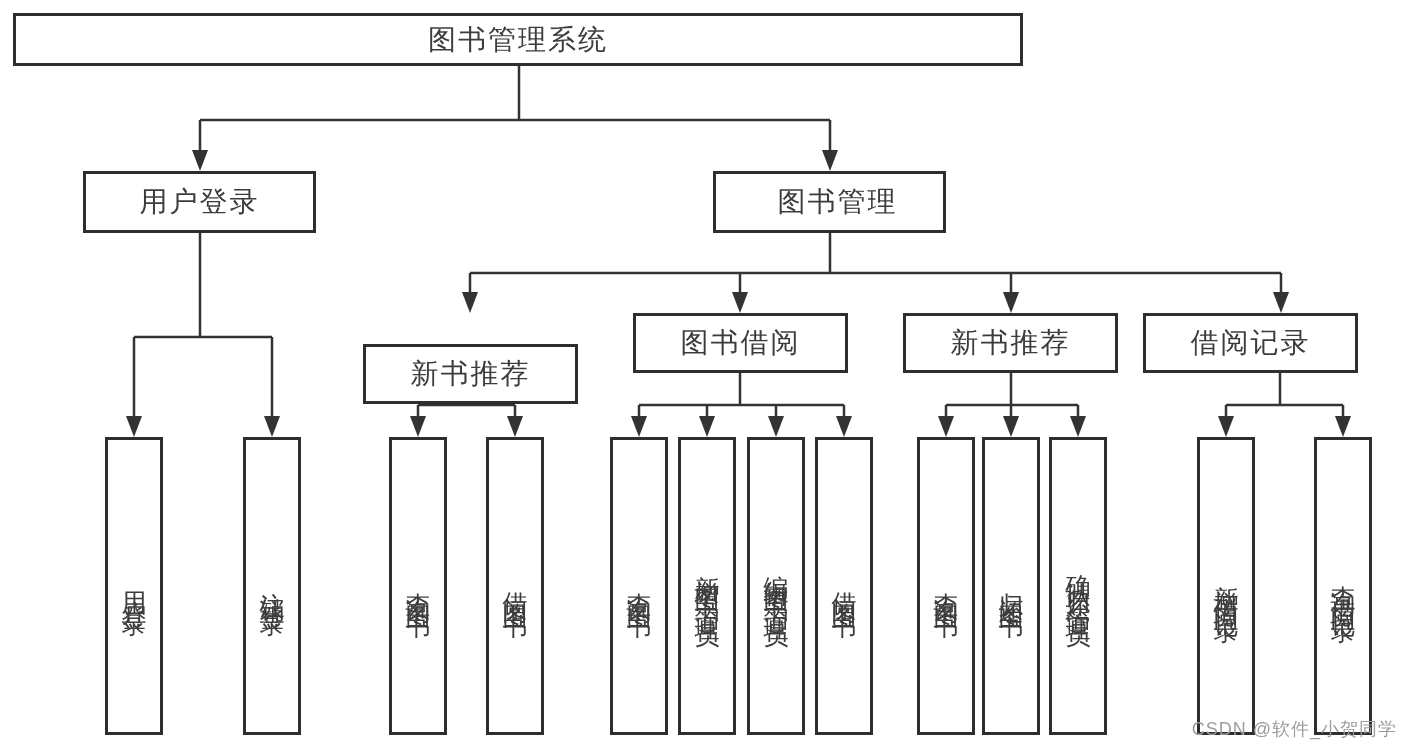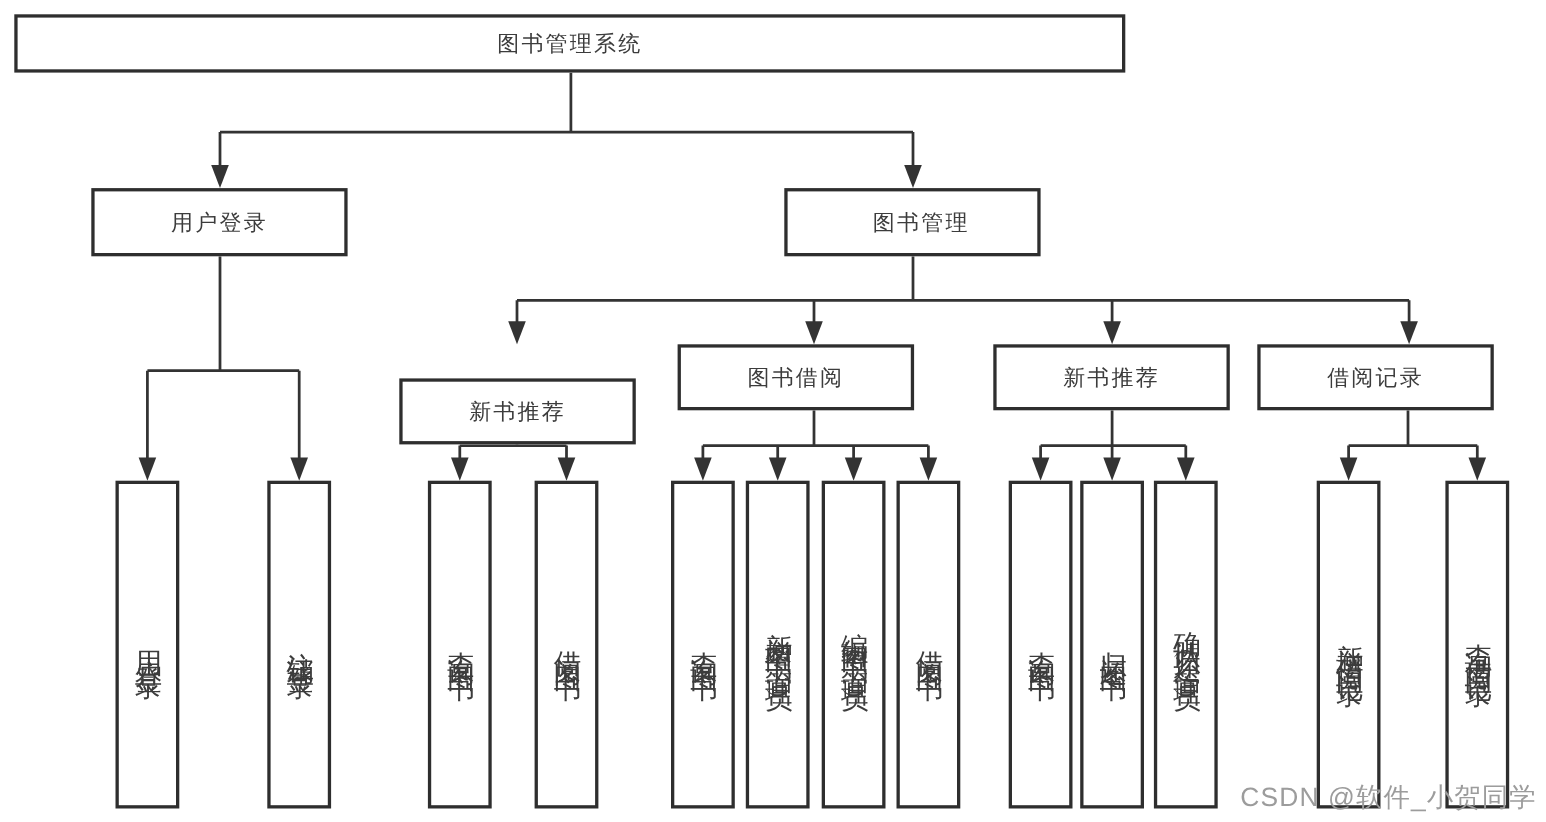--- a/index.html
+++ b/index.html
@@ -24,21 +24,21 @@
   .node {
     position: absolute;
     box-sizing: border-box;
     background: #ffffff;
     border: 3px solid #2e2e2e;
     color: #3c3c3c;
     display: flex;
     align-items: center;
     justify-content: center;
     z-index: 2;
-    font-size: 20px;
+    font-size: 28px;
     letter-spacing: 2px;
     white-space: nowrap;
   }
   .node.root   { left: 13px;  top: 13px;  width: 1010px; height: 53px; }
   .node.lvl2   { top: 171px; width: 233px; height: 62px; }
   .node.lvl3   { top: 313px; width: 215px; height: 60px; }
   .node.leaf {
     top: 437px;
     width: 58px;
     height: 298px;
@@ -47,21 +47,21 @@
     font-size: 25px;
     letter-spacing: 7px;
     white-space: normal;
     line-height: 1;
   }
   
   .p-user-login    { left: 83px;  }
   .p-book-mgmt     { left: 713px; padding-left: 16px; }
   
   .p-new-book      { left: 363px; margin-top: 31px; }
-  .p-book-borrow   { left: 616px; }
+  .p-book-borrow   { left: 633px; }
   .p-current       { left: 903px; }
   .p-records       { left: 1143px; }
   
   .p-l1  { left: 105px;  }
   .p-l2  { left: 243px;  }
   .p-l3  { left: 389px;  }
   .p-l4  { left: 486px;  }
   .p-l5  { left: 610px;  }
   .p-l6  { left: 678px;  }
   .p-l7  { left: 747px;  }
@@ -69,21 +69,21 @@
   .p-l9  { left: 917px;  }
   .p-l10 { left: 982px;  }
   .p-l11 { left: 1049px; }
   .p-l12 { left: 1197px; }
   .p-l13 { left: 1314px; }
   .watermark {
     position: absolute;
     right: 8px;
     bottom: 6px;
     z-index: 3;
-    font-size: 24px;
+    font-size: 18px;
     color: #9c9c9c;
     letter-spacing: 1px;
   }
 </style>
 </head>
 <body>
 
 <div class="canvas">
 
   <svg class="wires" viewBox="0 0 1405 747" xmlns="http://www.w3.org/2000/svg">

